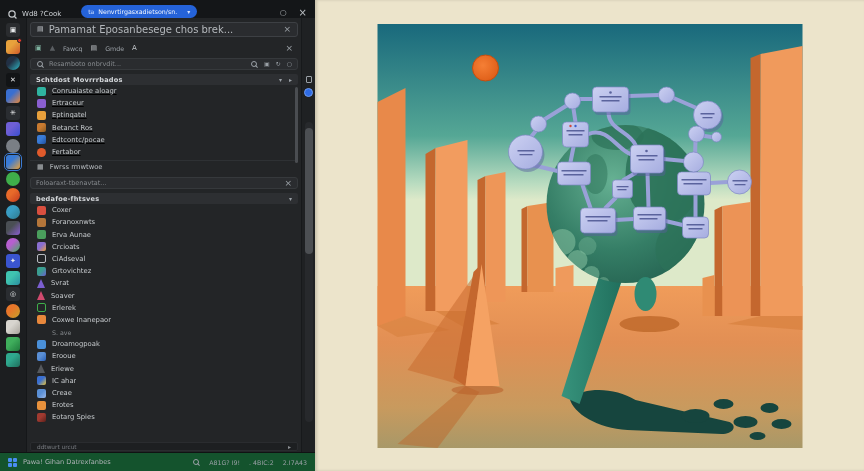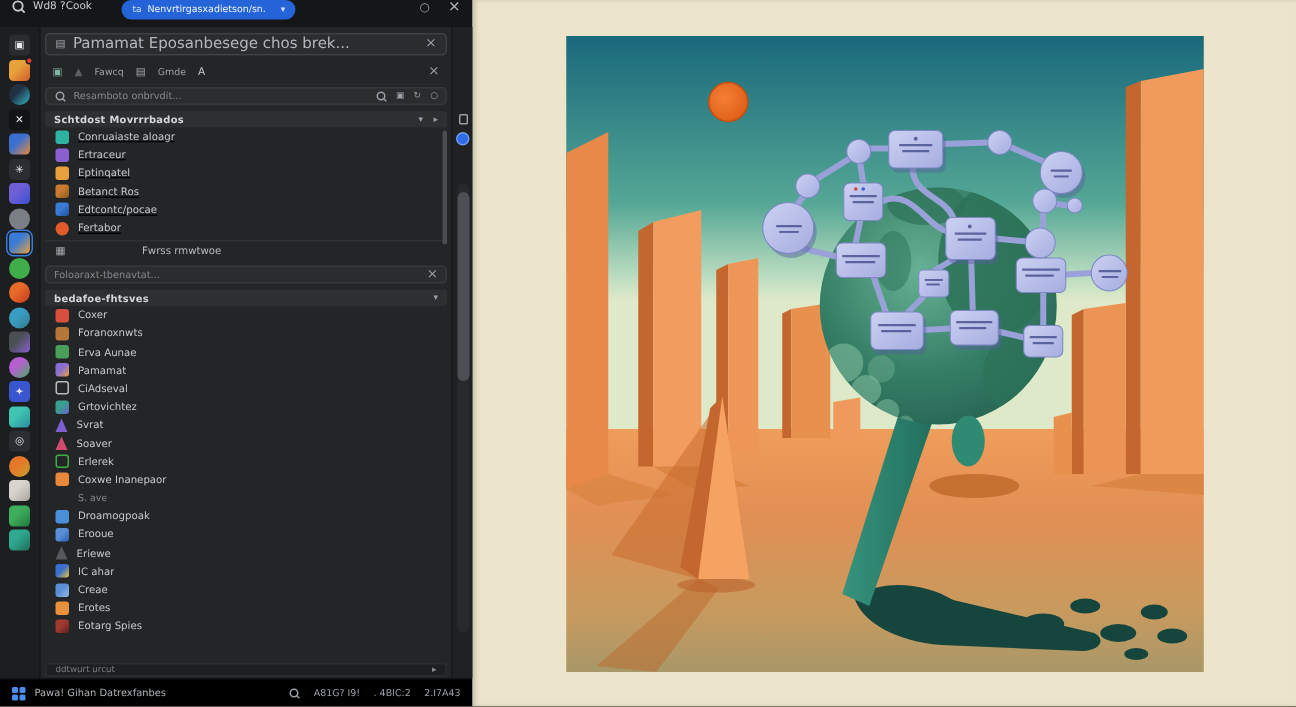--- a/index.html
+++ b/index.html
@@ -1,21 +1,21 @@
 <!DOCTYPE html>
 <html><head>
 <meta charset="utf-8">
 <style>
   html,body{margin:0;padding:0;background:#0c0d0e;}
   *{box-sizing:border-box;font-family:"DejaVu Sans",sans-serif;}
   .screen{position:relative;width:864px;height:471px;overflow:hidden;display:flex;background:#ece4cb;}
 
   
   .left-app{width:315px;height:471px;display:flex;flex-direction:column;background:#232527;flex:none;}
-  .topbar{height:18px;background:#141618;display:flex;align-items:flex-start;padding:0 8px;gap:6px;flex:none;}
+  .topbar{height:18px;background:#141618;display:flex;align-items:flex-end;padding:0 8px;gap:6px;flex:none;}
   .topbar .title{font-size:7px;color:#cfd3d7;white-space:nowrap;}
   .pill{height:13px;border-radius:7px;background:#2563d9;display:flex;align-items:center;gap:4px;padding:0 7px;margin-left:14px;}
   .pill .pi{font-size:6px;color:#cfe0ff;}
   .pill .pl{font-size:6.3px;color:#f2f6ff;white-space:nowrap;}
   .pill .pc{font-size:6px;color:#cfe0ff;margin-left:6px;}
   .tb-right{margin-left:auto;display:flex;align-items:center;gap:12px;color:#a7abaf;}
   .glyph{font-size:8px;line-height:1;color:#a7abaf;}
   .close{font-size:10px;color:#b8bcc0;line-height:1;}
 
   .body-row{flex:1;display:flex;min-height:0;}
@@ -47,33 +47,33 @@
   .sec-header .sh-icons{margin-left:auto;display:flex;gap:7px;align-items:center;}
 
   .list-wrap{position:relative;text-decoration:underline;}
   .inner-scroll{position:absolute;right:0px;top:2px;width:3px;height:76px;background:#4a4d51;border-radius:2px;}
   .list-row{display:flex;align-items:center;gap:6px;height:12.2px;padding:0 7px;}
   .li-icon{width:9px;height:9px;border-radius:2px;flex:none;background:#666;}
   .li-label{font-size:6.8px;color:#c6cacd;white-space:nowrap;overflow:hidden;}
   .list-row.dim .li-label{color:#84888c;font-size:6.3px;}
 
   .link-row{display:flex;align-items:center;gap:6px;height:13px;padding:0 7px;border-top:1px solid #2e3134;margin-top:2px;}
-  .link-row .ll{font-size:6.8px;color:#b8bcc0;margin-left:45px;}
+  .link-row .ll{font-size:6.8px;color:#b8bcc0;}
 
   .collapsed-row{margin-top:auto;background:#1d1f21;border:1px solid #2a2c2f;border-radius:2px;height:9px;display:flex;align-items:center;padding:0 6px;margin-bottom:1px;}
   .collapsed-row .cl{font-size:5.8px;color:#7a7e83;white-space:nowrap;overflow:hidden;}
   .collapsed-row .cc{margin-left:auto;font-size:6px;color:#8a8e92;}
 
   .gutter{width:14px;background:#1f2123;border-left:1px solid #17191b;position:relative;flex:none;display:flex;flex-direction:column;align-items:center;}
   .gutter .track{position:absolute;left:3px;top:104px;width:8px;height:300px;background:#27292c;border-radius:4px;}
   .gutter .thumb{position:absolute;left:3px;top:110px;width:8px;height:126px;background:#4c4f53;border-radius:4px;}
   .pin{width:6px;height:7px;border:1px solid #9aa0a6;border-radius:1px;margin-top:58px;}
   .bluedot{width:9px;height:9px;border-radius:50%;background:#2e6be5;border:1px solid #6f9cf2;margin-top:5px;}
 
-  .statusbar{height:19px;background:#000000;border-top:1px solid #101213;display:flex;align-items:center;padding:0 8px;gap:6px;flex:none;}
+  .statusbar{height:19px;background:#14532d;border-top:1px solid #101213;display:flex;align-items:center;padding:0 8px;gap:6px;flex:none;}
   .grid4{width:9px;height:9px;display:grid;grid-template-columns:4px 4px;grid-template-rows:4px 4px;gap:1px;}
   .grid4 span{background:#4a8df0;border-radius:1px;}
   .sb-label{font-size:6.6px;color:#aeb2b6;white-space:nowrap;}
   .sb-right{margin-left:auto;display:flex;align-items:center;gap:9px;color:#9aa0a6;}
   .sb-right .sc{font-size:6.3px;color:#9aa0a6;white-space:nowrap;}
 
   .mag{width:8px;height:8px;position:relative;display:inline-block;flex:none;color:#9aa0a6;}
   .mag::before{content:"";position:absolute;width:4.5px;height:4.5px;border:1px solid currentColor;border-radius:50%;left:.5px;top:.5px;}
   .mag::after{content:"";position:absolute;width:3px;height:1px;background:currentColor;transform:rotate(45deg);left:4.5px;top:6px;}
   .mag.big{transform:scale(1.25);color:#c6cacd;}
@@ -223,21 +223,21 @@
             <div class="list-row">
     <span class="li-icon" style="background: rgb(181, 118, 58);"></span>
     <span class="li-label">Foranoxnwts</span>
   </div>
             <div class="list-row">
     <span class="li-icon" style="background: rgb(74, 158, 92);"></span>
     <span class="li-label">Erva Aunae</span>
   </div>
             <div class="list-row">
     <span class="li-icon" style="background: linear-gradient(135deg, rgb(138, 111, 208) 45%, rgb(232, 160, 60));"></span>
-    <span class="li-label">Pamamat</span>
+    <span class="li-label">Crcioats</span>
   </div>
             <div class="list-row">
     <span class="li-icon" style="background: transparent; border: 1px solid rgb(184, 188, 192);"></span>
     <span class="li-label">CiAdseval</span>
   </div>
             <div class="list-row">
     <span class="li-icon" style="background: linear-gradient(135deg, rgb(58, 158, 143) 45%, rgb(106, 95, 208));"></span>
     <span class="li-label">Grtovichtez</span>
   </div>
             <div class="list-row">

